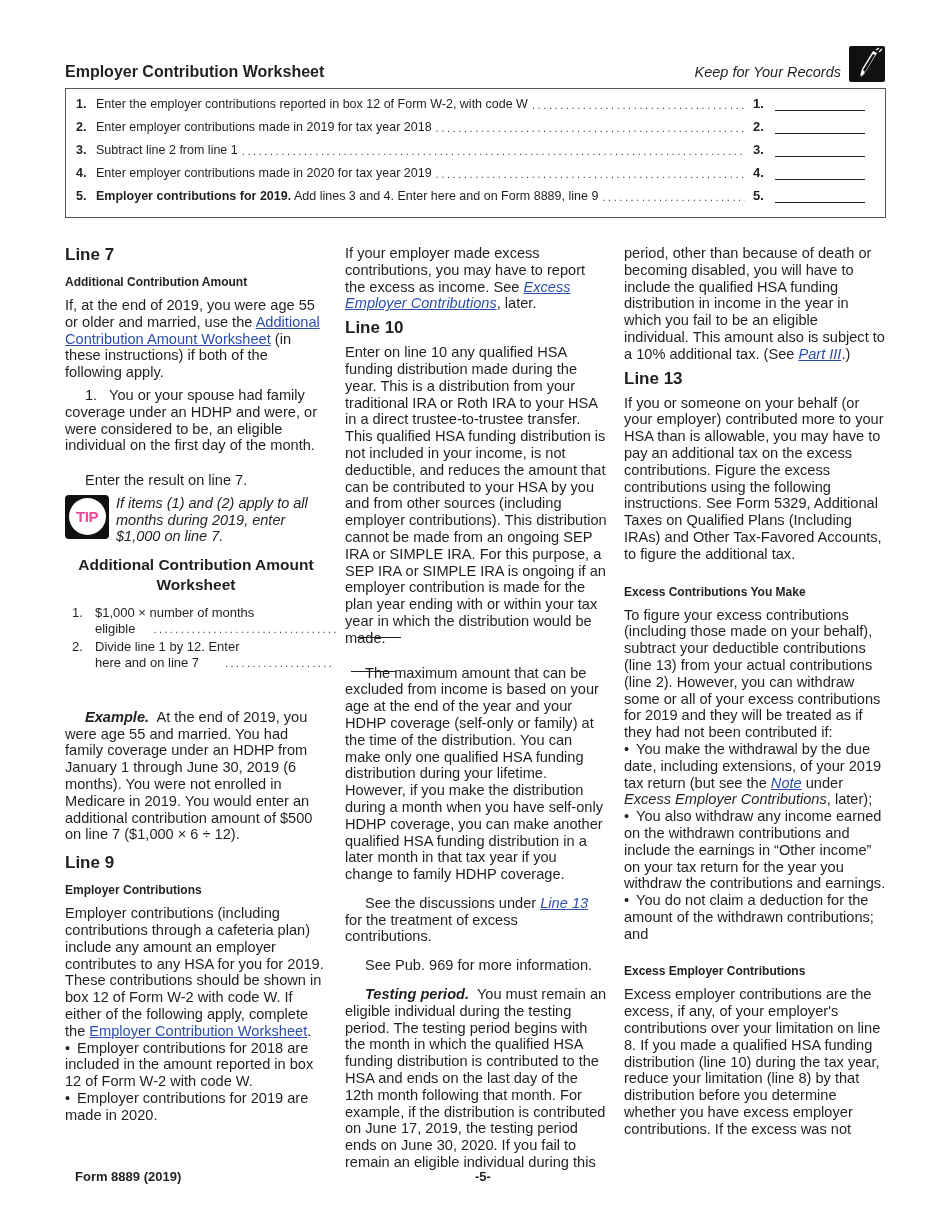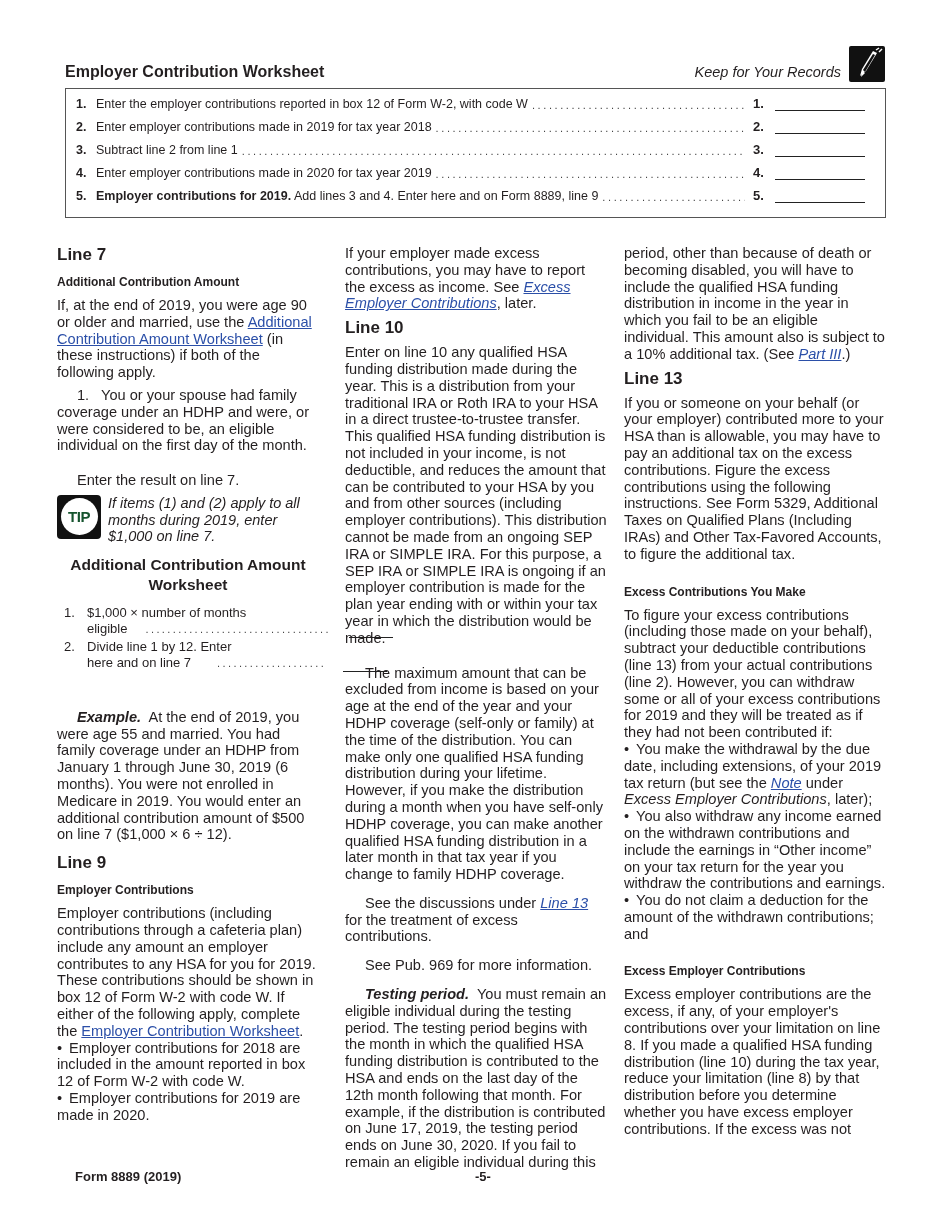--- a/index.html
+++ b/index.html
@@ -47,40 +47,40 @@
     .ws-row .lnum { width: 22px; font-weight: bold; font-size: 13px; }
     .ws-row .blank {
       width: 90px; border-bottom: 1px solid #222; height: 14px; margin-left: 0;
     }
 
     
     .col {
       position: absolute; top: 245px; width: 262px;
       font-size: 14.6px; line-height: 16.8px;
     }
-    .col1 { left: 57px; }
+    .col1 { left: 65px; }
     .col2 { left: 345px; }
     .col3 { left: 624px; }
     .h-line { font-size: 17px; font-weight: bold; margin: 0 0 8px 0; line-height: 20px; }
     .h-sub { font-size: 12px; font-weight: bold; margin: 0 0 5px 0; line-height: 19px; }
     .p { margin-bottom: 6px; }
     .indent { text-indent: 20px; }
     .gap { height: 12px; }
     .bul::before { content: "\2022"; margin-right: 7px; }
 
     .tip-box { display: flex; align-items: flex-start; margin: 6px 0 10px 0; }
     .tip-icon {
       width: 44px; height: 44px; background: #111; border-radius: 4px;
       display: flex; align-items: center; justify-content: center; flex-shrink: 0;
       margin-right: 7px;
     }
     .tip-circle {
       width: 37px; height: 37px; background: #fff; border-radius: 50%;
       display: flex; align-items: center; justify-content: center;
-      font-weight: bold; font-size: 15px; color: #14532d; letter-spacing: -0.5px;
+      font-weight: bold; font-size: 15px; color: #ec4899; letter-spacing: -0.5px;
     }
     .tip-text { font-style: italic; font-size: 14.5px; line-height: 16.6px; }
 
     .aca-title { font-weight: bold; font-size: 15.5px; text-align: center; line-height: 20px; margin: 4px 0 10px 0; }
     .aca-row { display: flex; font-size: 13px; line-height: 16.5px; margin-bottom: 1px; }
     .aca-row .n { width: 22px; flex-shrink: 0; padding-left: 7px; width: 30px; }
     .aca-row .body { flex: 1; }
     .aca-row .line2 { display: flex; align-items: flex-end; gap: 12px; }
     .aca-row .dots2 { flex: 1; letter-spacing: 2.4px; font-size: 11px; overflow: hidden; white-space: nowrap; margin: 0 6px; color: #444; }
     .aca-row .blank2 { width: 44px; border-bottom: 1.5px solid #222; height: 14px; }
@@ -142,21 +142,21 @@
     <span class="text"><b>Employer contributions for 2019.</b><span> Add lines 3 and 4. Enter here and on Form 8889, line 9</span></span>
     <span class="dots">..............................................................................................</span>
     <span class="lnum">5.</span>
     <span class="blank"></span>
   </div>
 </div>
 
 <div class="col col1">
   <div class="h-line">Line 7</div>
   <div class="h-sub">Additional Contribution Amount</div>
-  <div class="p"><span>If, at the end of 2019, you were age 90 or older and married, use the </span><span class="link">Additional Contribution Amount Worksheet</span><span> (in these instructions) if both of the following apply.</span></div>
+  <div class="p"><span>If, at the end of 2019, you were age 55 or older and married, use the </span><span class="link">Additional Contribution Amount Worksheet</span><span> (in these instructions) if both of the following apply.</span></div>
   <div class="p indent" style="white-space:pre-wrap">1.   You or your spouse had family coverage under an HDHP and were, or were considered to be, an eligible individual on the first day of the month.</div>
   <div class="gap"></div>
   <div class="p indent">Enter the result on line 7.</div>
   <div class="tip-box">
     <div class="tip-icon">
       <div class="tip-circle">TIP</div>
     </div>
     <div class="tip-text">If items (1) and (2) apply to all months during 2019, enter $1,000 on line 7.</div>
   </div>
   <div class="aca-title">Additional Contribution Amount Worksheet</div>

